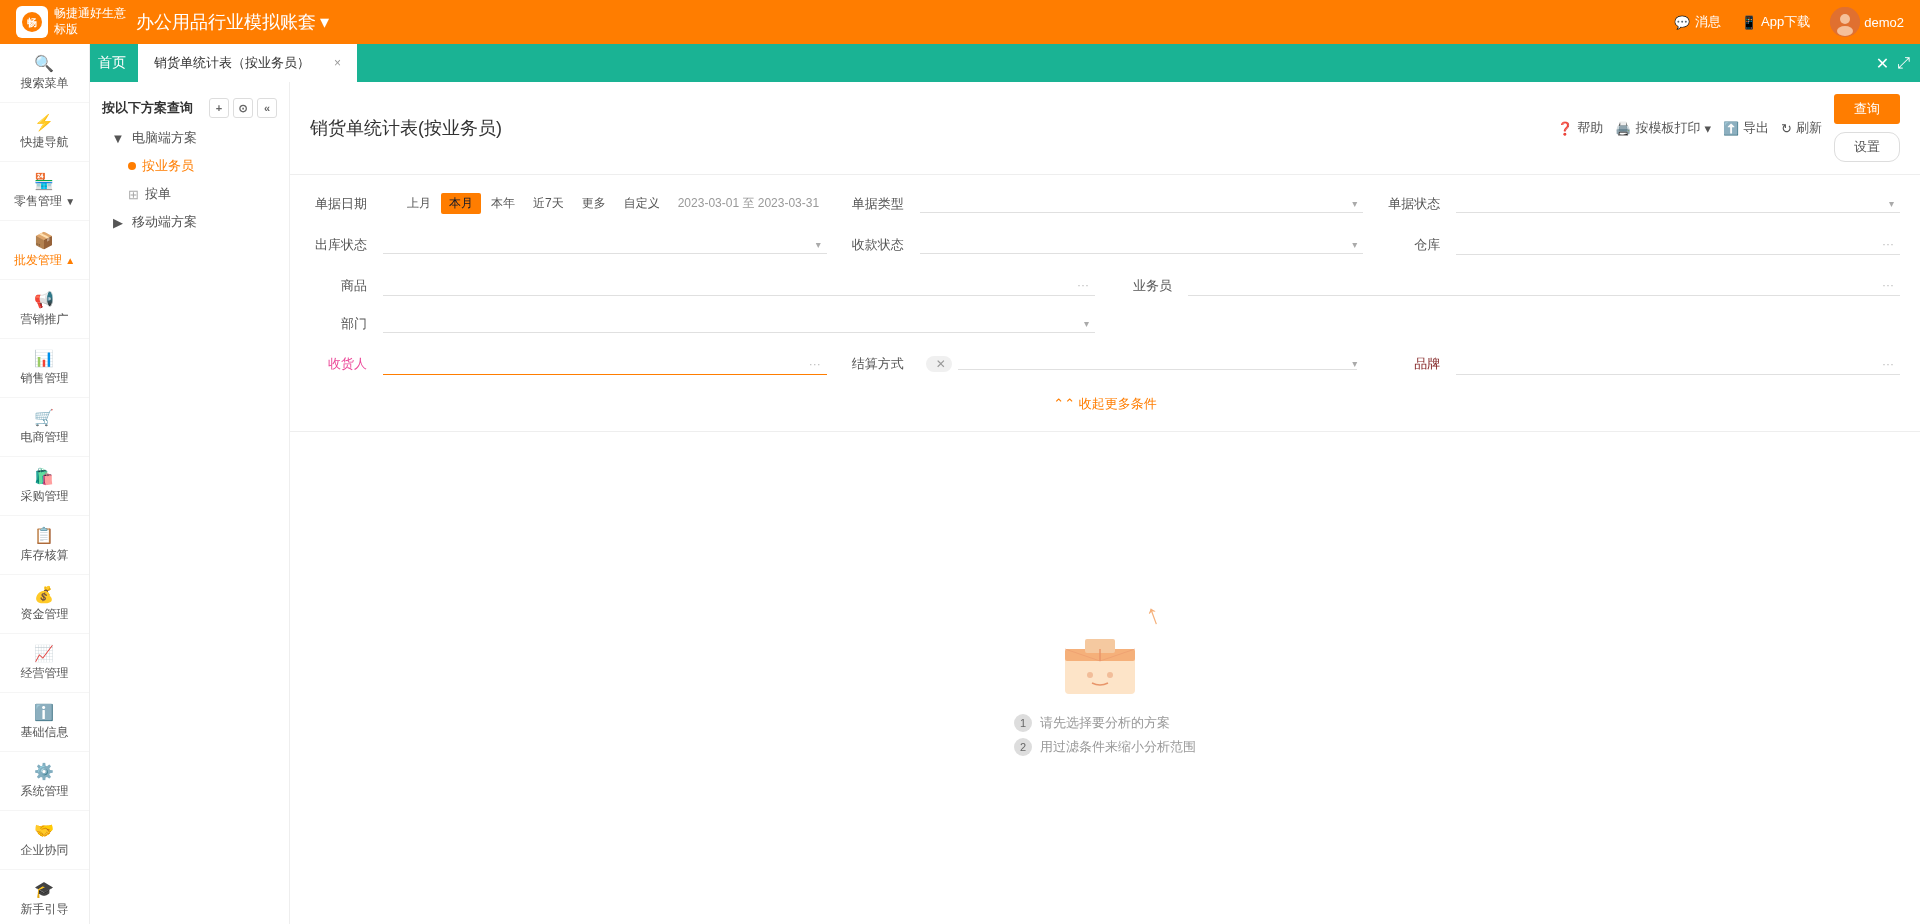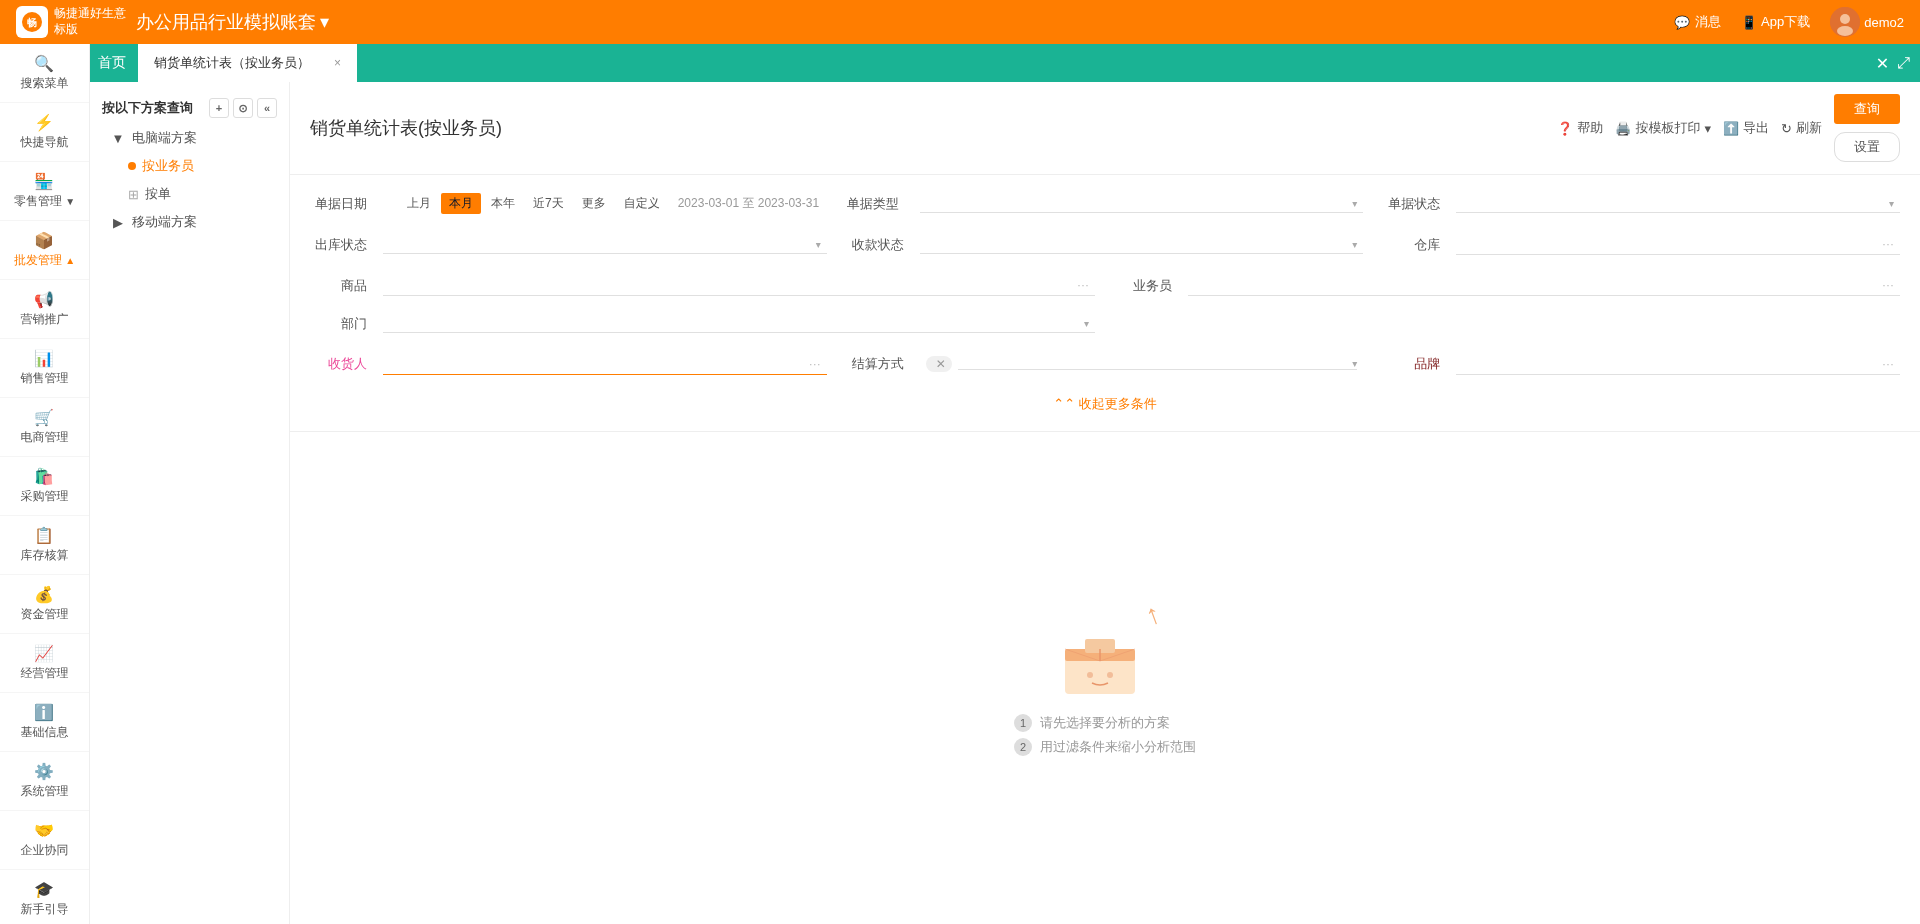--- a/index.html
+++ b/index.html
@@ -426,21 +426,21 @@
                     <span class="date-tab">本年</span>
                     <span class="date-tab">近7天</span>
                     <span class="date-tab">更多</span>
                     <span class="date-tab">自定义</span>
                     <span class="date-range">2023-03-01 至 2023-03-31</span>
                   </div>
                 </div>
               </div>
 
               <div style="display:flex;align-items:center;gap:8px;padding:6px 0;">
-                <span class="filter-cell-label" style="width:65px;text-align:left;color:#555;font-size:13px;flex-shrink:0;padding-right:8px;">单据类型</span>
+                <span class="filter-cell-label" style="width:65px;text-align:right;color:#555;font-size:13px;flex-shrink:0;padding-right:8px;">单据类型</span>
                 <div style="flex:1;border-bottom:1px solid #e0e0e0;display:flex;align-items:center;justify-content:space-between;padding:3px 6px;cursor:pointer;">
                   <span></span>
                   <span class="down-arrow">▾</span>
                 </div>
               </div>
 
               <div style="display:flex;align-items:center;gap:8px;padding:6px 0;">
                 <span class="filter-cell-label" style="width:65px;text-align:right;color:#555;font-size:13px;flex-shrink:0;padding-right:8px;">单据状态</span>
                 <div style="flex:1;border-bottom:1px solid #e0e0e0;display:flex;align-items:center;justify-content:space-between;padding:3px 6px;cursor:pointer;">
                   <span></span>

